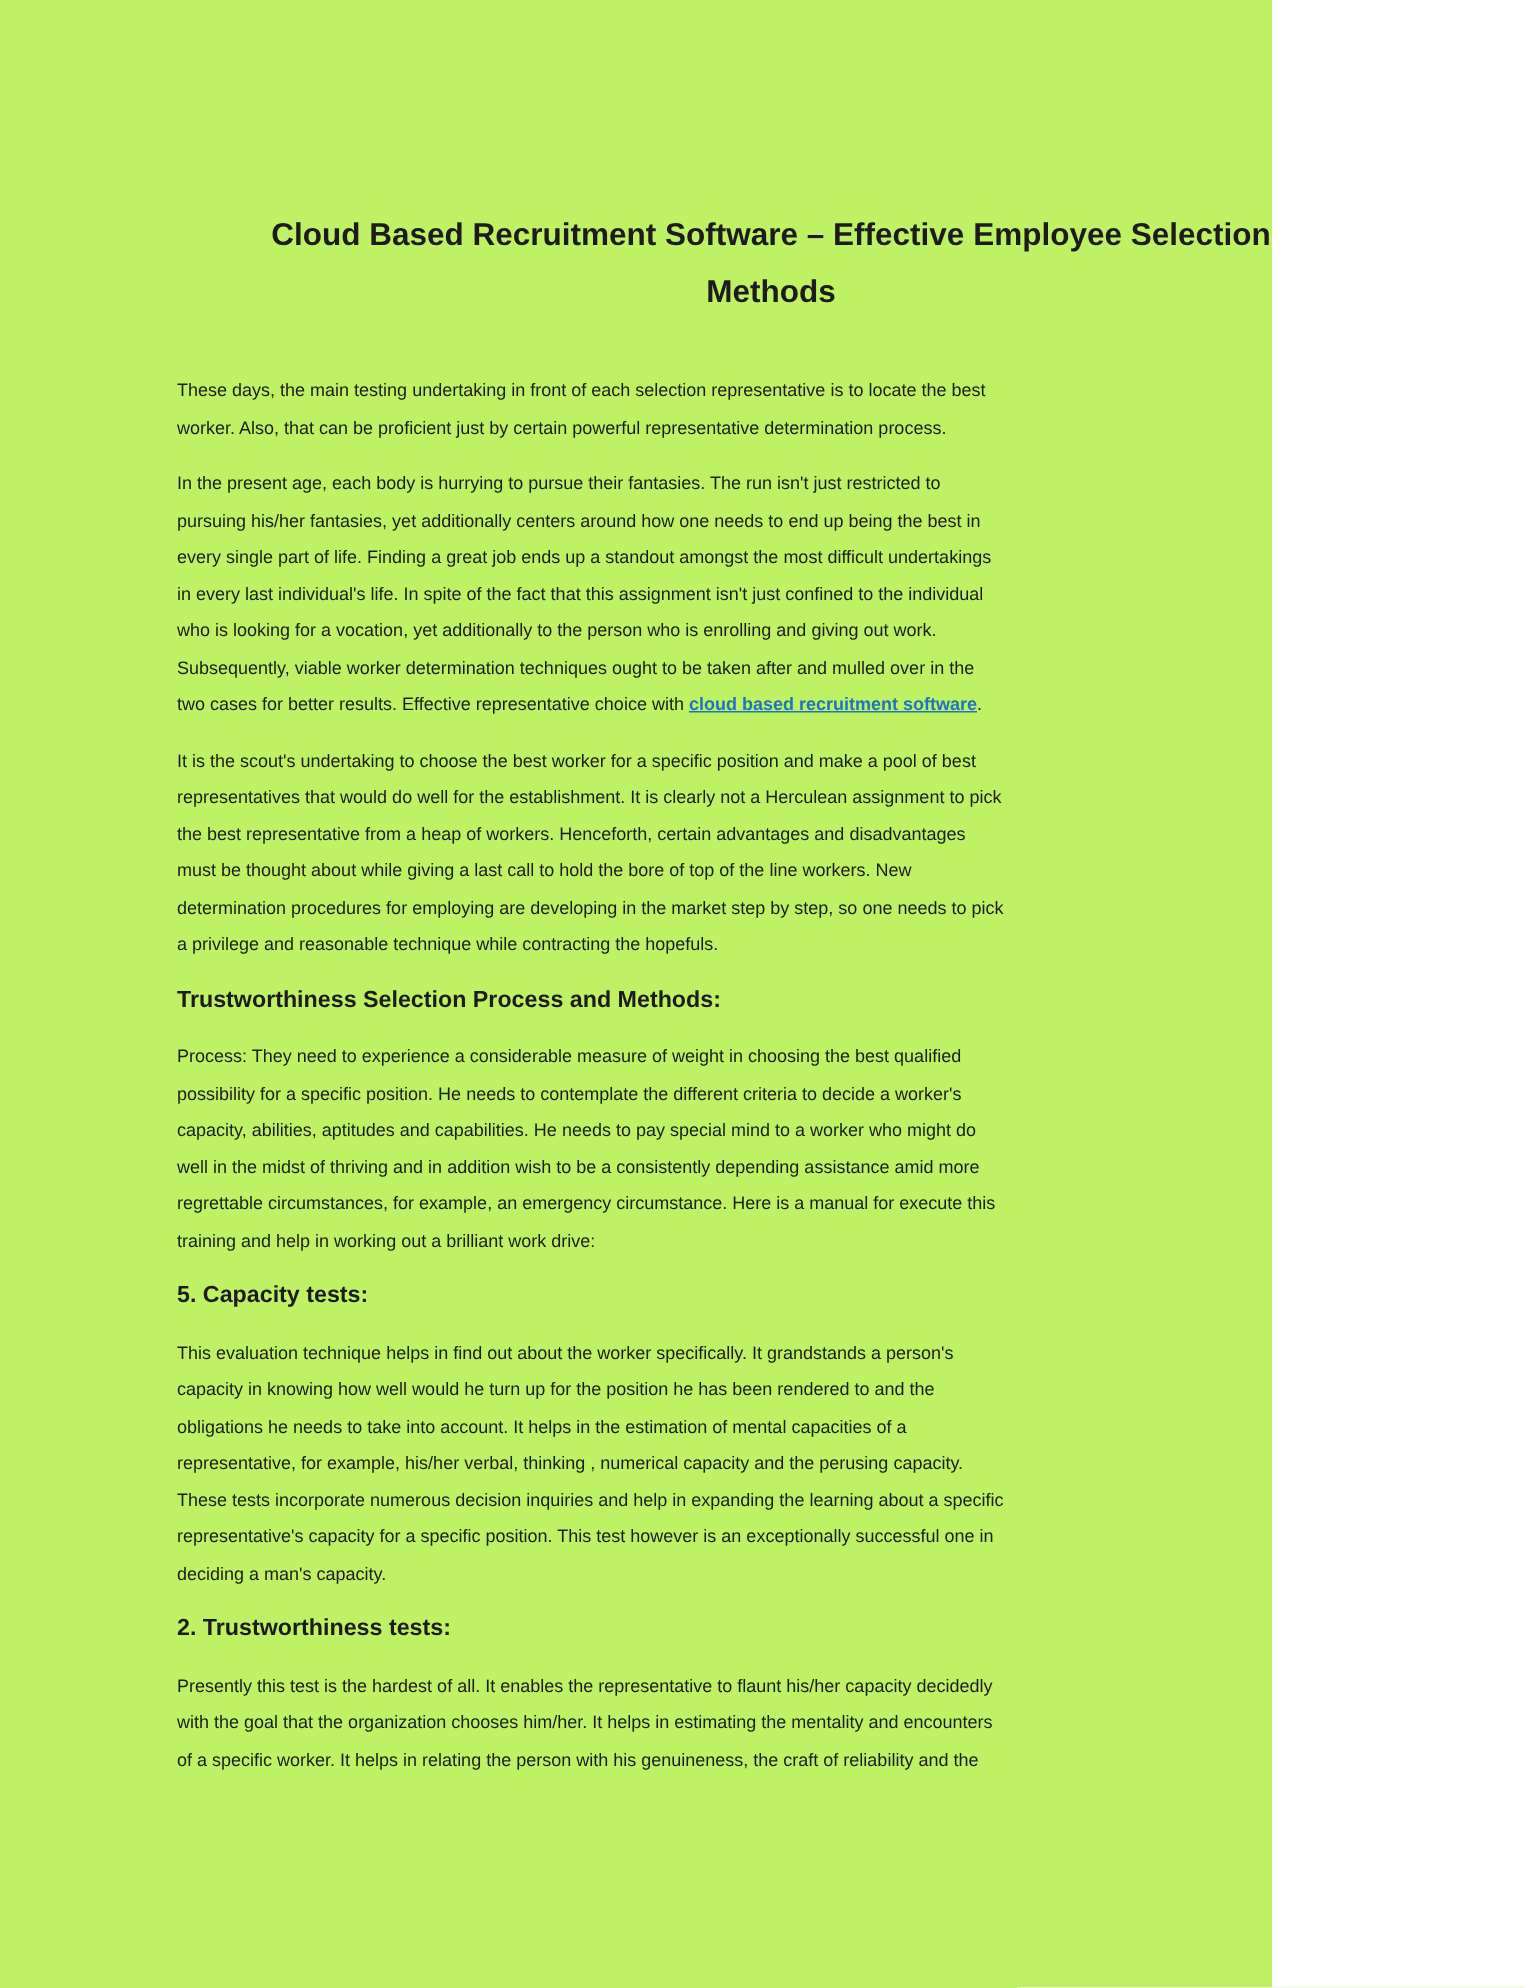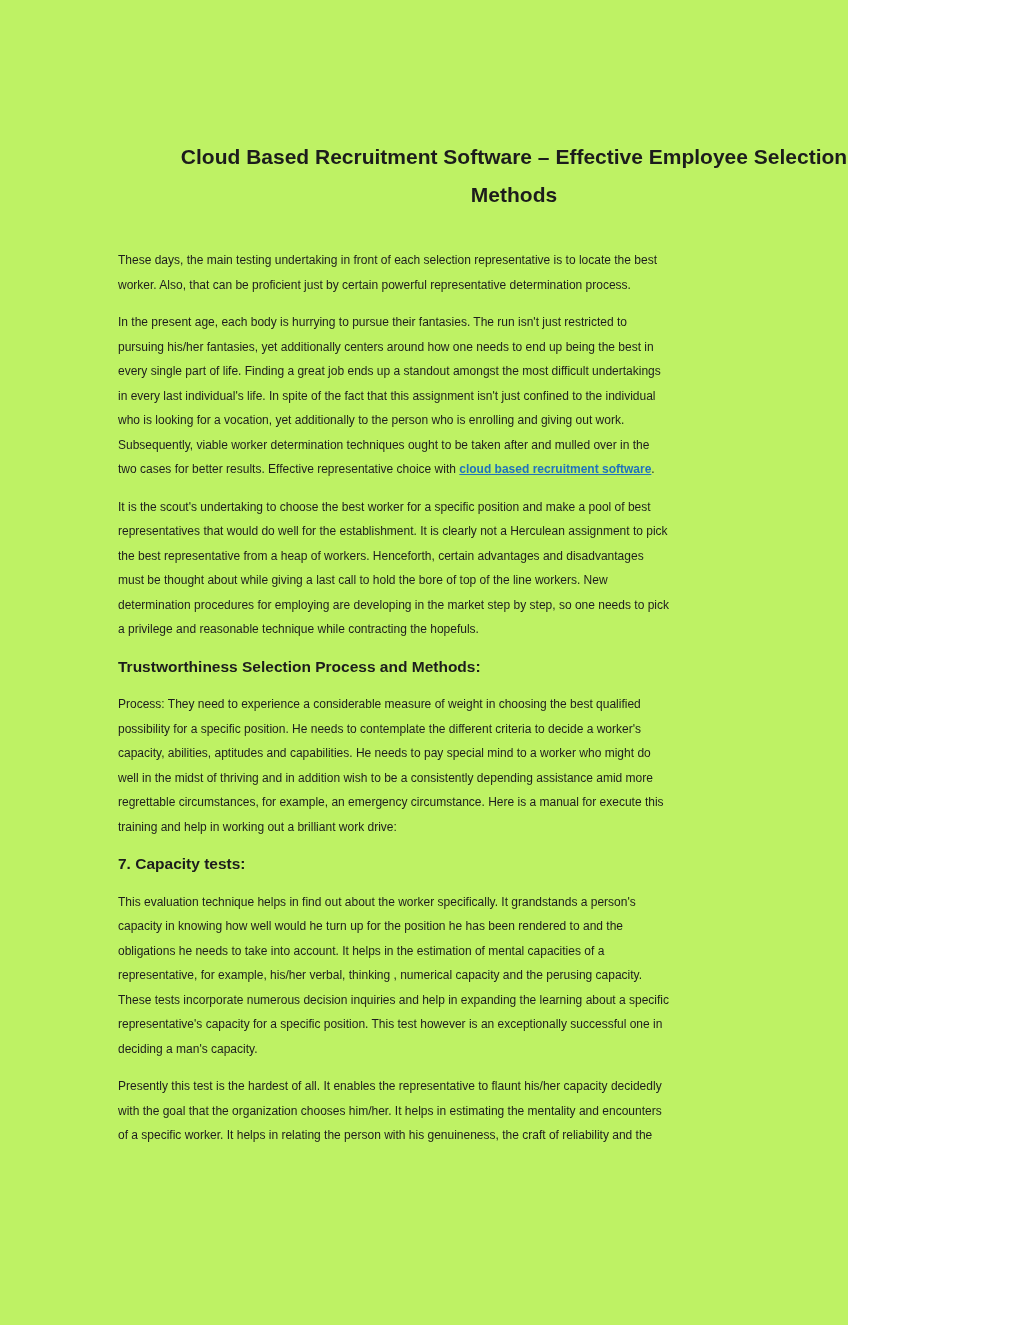--- a/index.html
+++ b/index.html
@@ -82,29 +82,30 @@
 
     <p class="heading">Trustworthiness Selection Process and Methods:</p>
 
     <p class="para">Process: They need to experience a considerable measure of weight in choosing the best qualified
 possibility for a specific position. He needs to contemplate the different criteria to decide a worker's
 capacity, abilities, aptitudes and capabilities. He needs to pay special mind to a worker who might do
 well in the midst of thriving and in addition wish to be a consistently depending assistance amid more
 regrettable circumstances, for example, an emergency circumstance. Here is a manual for execute this
 training and help in working out a brilliant work drive:</p>
 
-    <p class="heading">7. Capacity tests:</p>
+    <p class="heading">5. Capacity tests:</p>
 
     <p class="para">This evaluation technique helps in find out about the worker specifically. It grandstands a person's
 capacity in knowing how well would he turn up for the position he has been rendered to and the
 obligations he needs to take into account. It helps in the estimation of mental capacities of a
 representative, for example, his/her verbal, thinking , numerical capacity and the perusing capacity.
 These tests incorporate numerous decision inquiries and help in expanding the learning about a specific
 representative's capacity for a specific position. This test however is an exceptionally successful one in
 deciding a man's capacity.</p>
 
+    <p class="heading">2. Trustworthiness tests:</p>
 
     <p class="para">Presently this test is the hardest of all. It enables the representative to flaunt his/her capacity decidedly
 with the goal that the organization chooses him/her. It helps in estimating the mentality and encounters
 of a specific worker. It helps in relating the person with his genuineness, the craft of reliability and the</p>
 
   </div>
 </div>
 
 </body></html>

